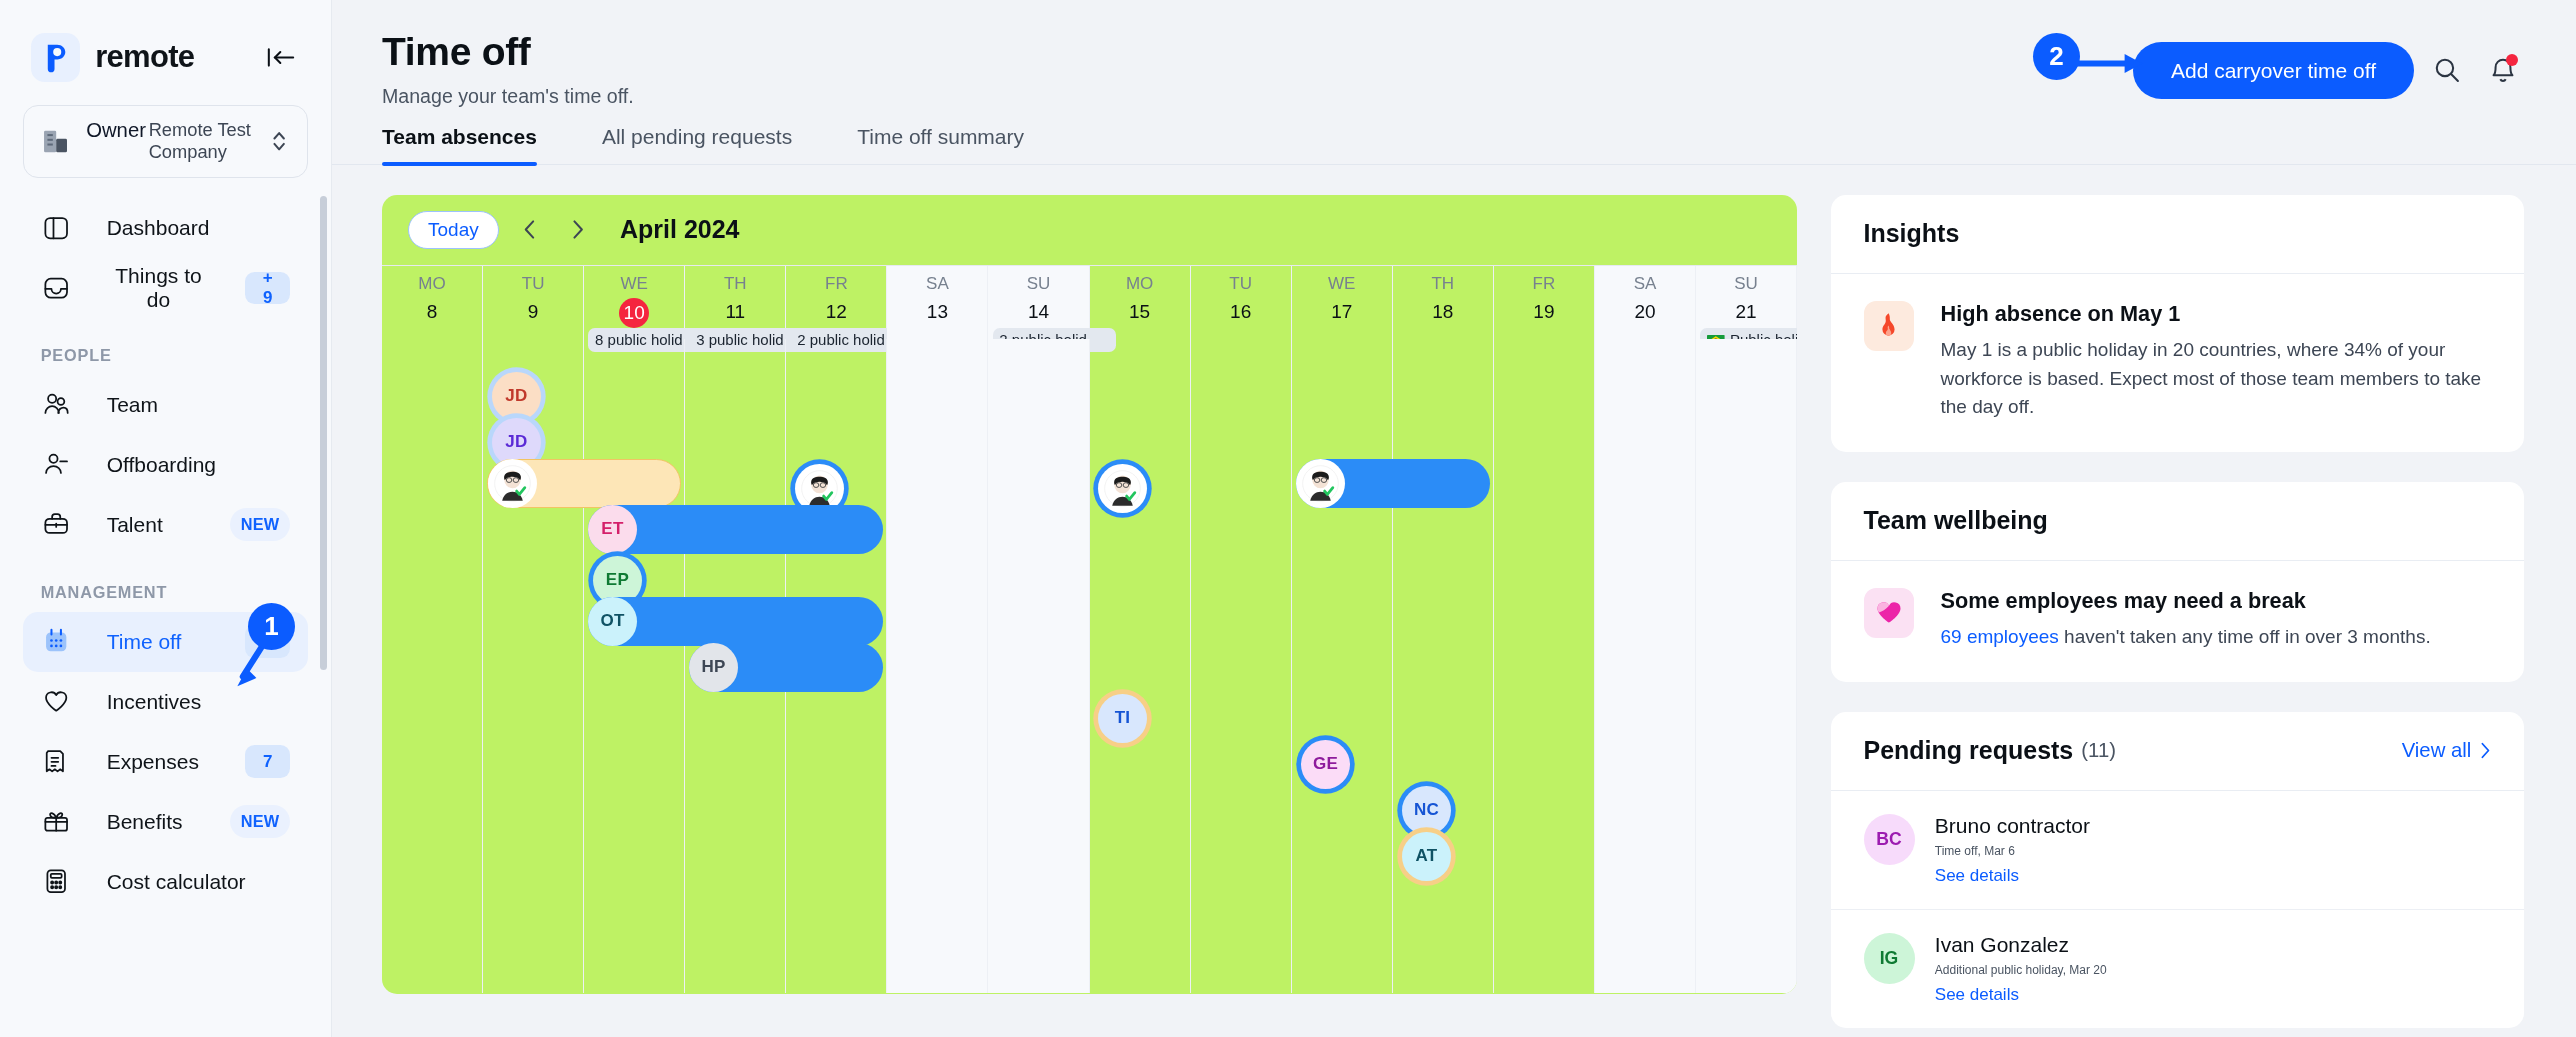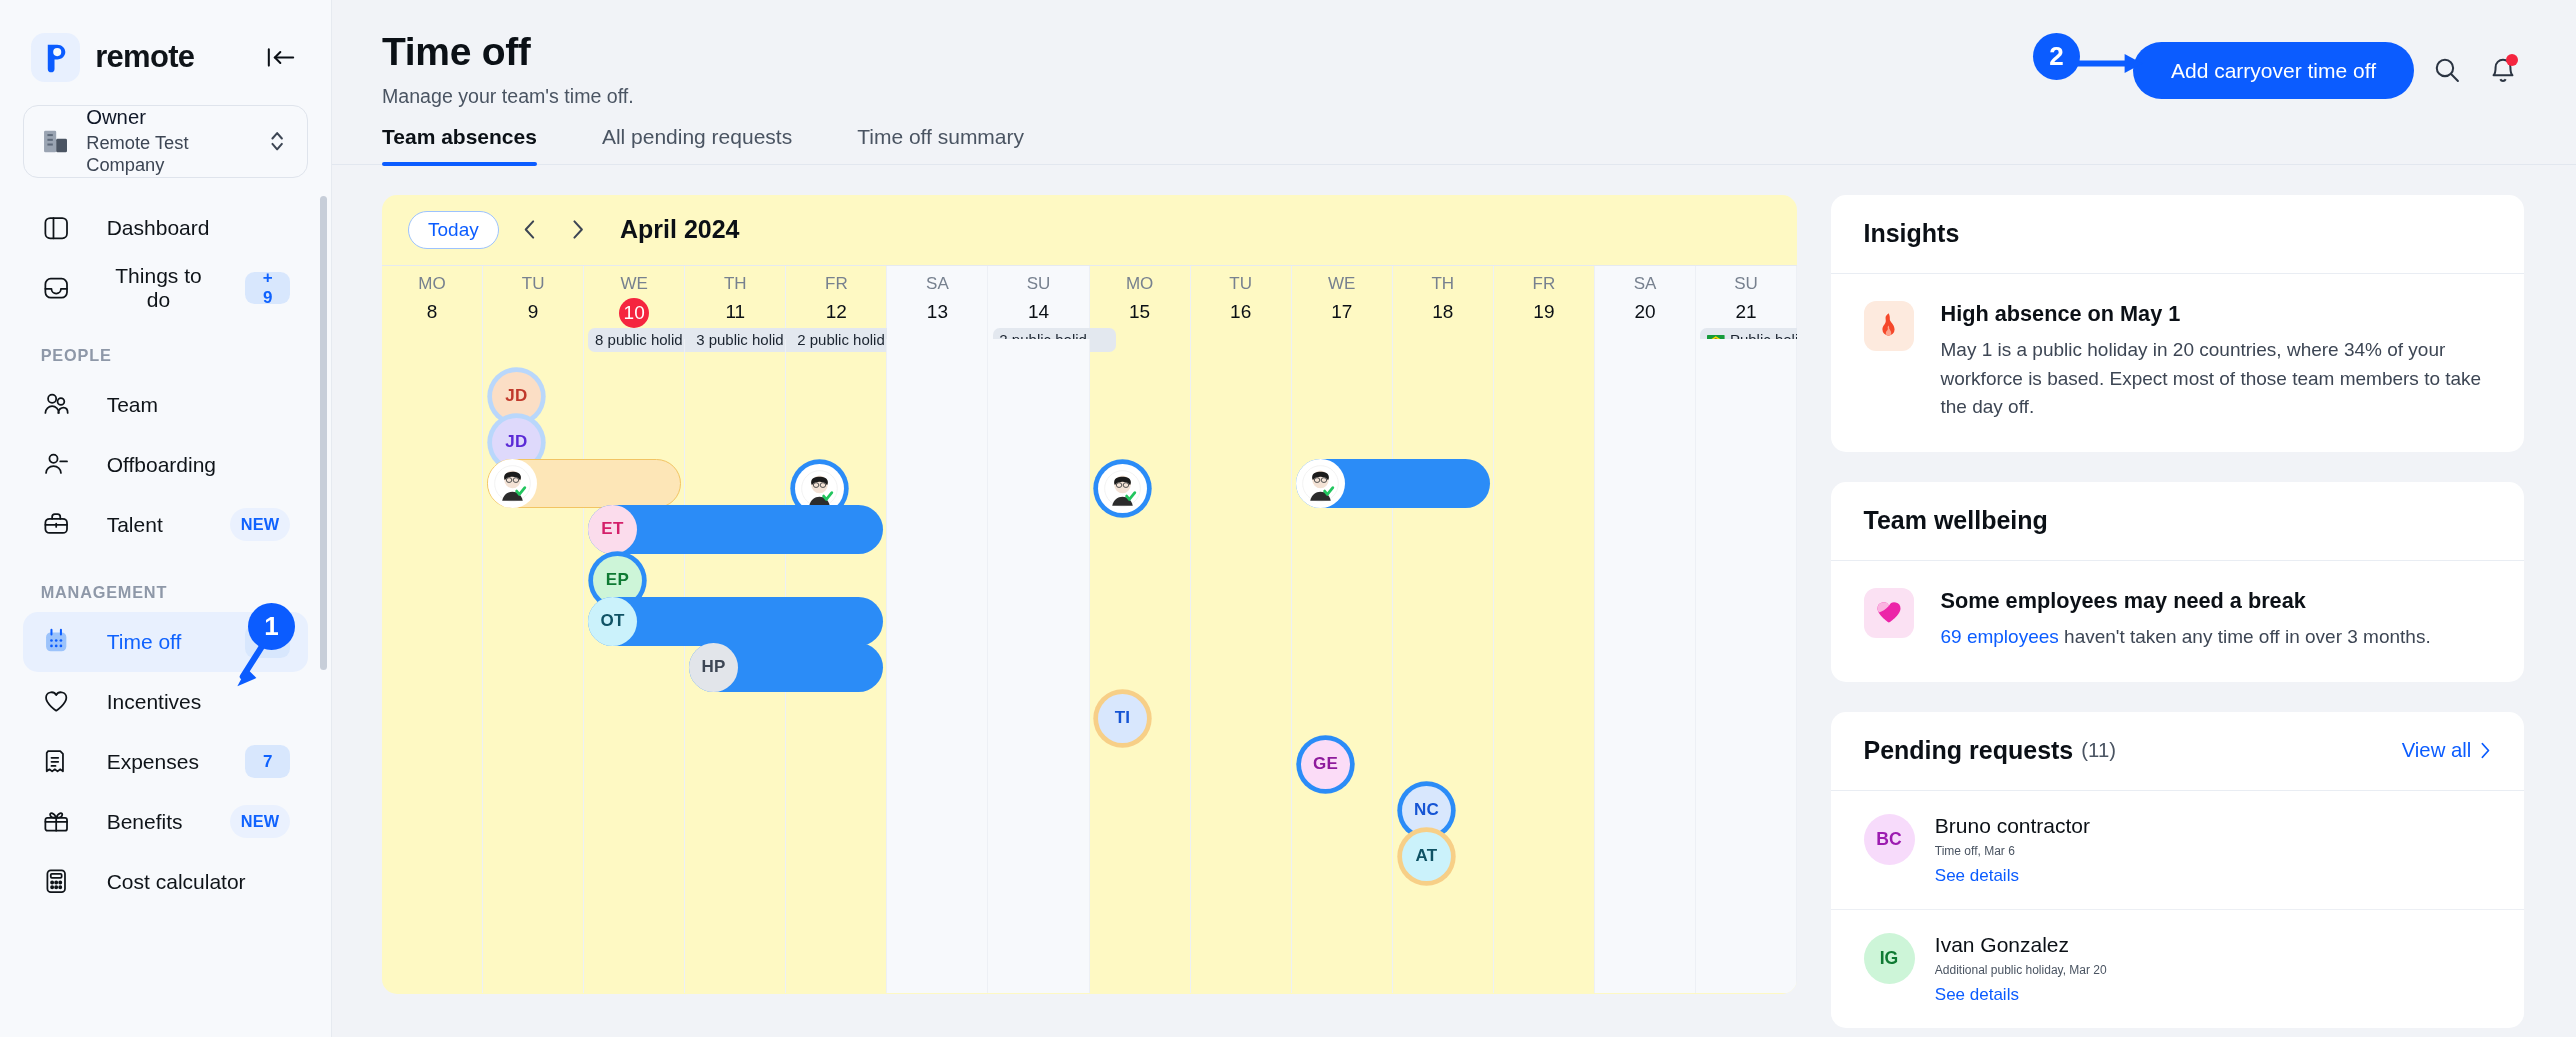--- a/index.html
+++ b/index.html
@@ -31,21 +31,21 @@
   .brand-name { font-size: 31px; font-weight: 700; color: #0f1419; letter-spacing: -0.7px; }
   .collapse-btn { margin-left: auto; width: 37px; height: 37px; display:flex; align-items:center; justify-content:center; cursor: pointer;}
 
   .org-switcher {
     margin: 23px 4.1px 0 4.1px;
     border: 1.4px solid #dfe4ec; border-radius: 15px;
     height: 73px; display: flex; align-items: center; gap: 13.5px;
     padding: 0 17.6px; background: #f7f9fc; cursor: pointer;
   }
   .org-icon { width: 31px; flex: 0 0 31px; display:flex; align-items:center; }
-  .org-text { display: flex; flex-direction: column; gap: 2.7px; }
+  .org-text { display: flex; flex-direction: row; gap: 2.7px; }
   .org-role { font-size: 20.3px; color: #101828; font-weight: 400; }
   .org-company { font-size: 18.3px; color: #3d4654; }
   .org-caret { margin-left: auto; width: 27px; display:flex; align-items:center; justify-content:center; }
 
   .nav { margin-top: 20.3px; }
   .nav-item {
     height: 60px; display: flex; align-items: center; gap: 35px;
     padding: 0 17.6px; border-radius: 15px; cursor: pointer;
     margin: 0 4.1px;
     text-align: center;
@@ -90,21 +90,21 @@
   .tab.active { color: #0b1016; font-weight: 700; }
   .tab.active::after {
     content: ""; position: absolute; left: 0; right: 0; bottom: -2.7px; height: 4.7px;
     background: #0b5cff; border-radius: 2.7px;
   }
 
   .content { display: flex; gap: 0; padding: 30px 0 0 50px; }
 
   
   .calendar {
-    background: #fef9c3; border-radius: 15px; width: 1415px; flex: 0 0 1415px;
+    background: #bef264; border-radius: 15px; width: 1415px; flex: 0 0 1415px;
     height: 799px; overflow: hidden; position: relative;
   }
   .cal-toolbar { height: 70px; display: flex; align-items: center; gap: 13.5px; padding: 0 26px; }
   .today-btn {
     border: 1.4px solid #9dc3fe; color: #0b5cff; background: #fff;
     border-radius: 20.3px; height: 38px; padding: 0 19px; font-size: 19px;
     font-family: inherit; cursor: pointer;
   }
   .nav-arrow { width: 35px; height: 35px; display:flex; align-items:center; justify-content:center; cursor:pointer; font-size: 23px; color:#3d4654; }
   .cal-month { font-size: 25px; font-weight: 700; color: #0b1016; margin-left: 10.8px; }

